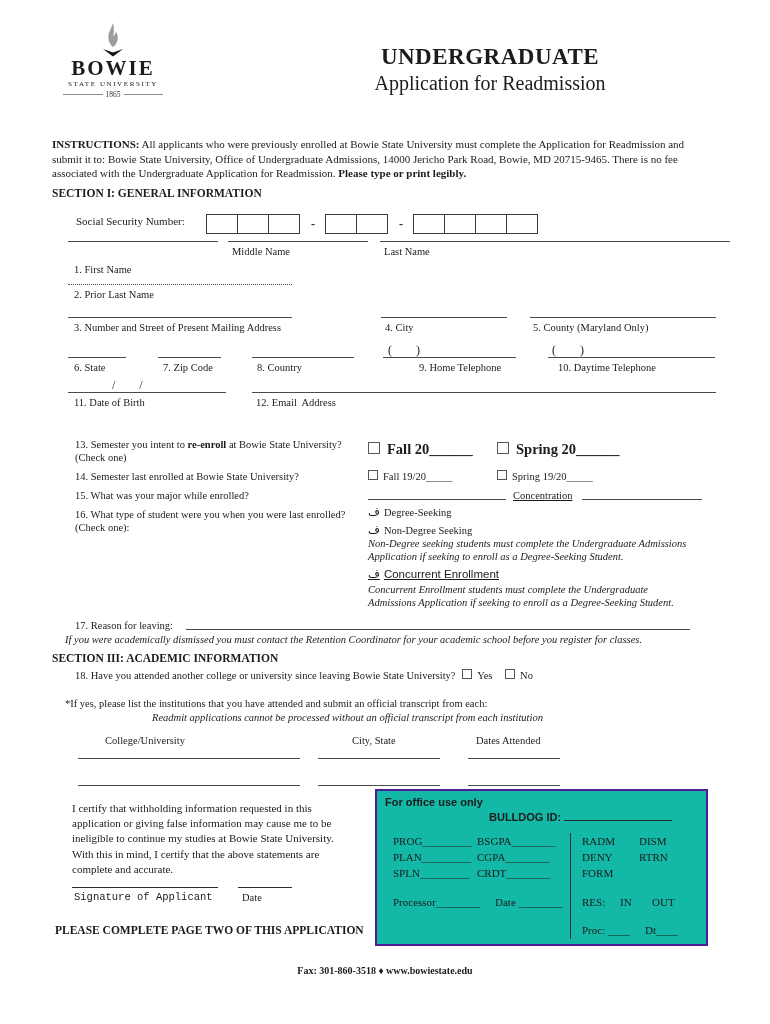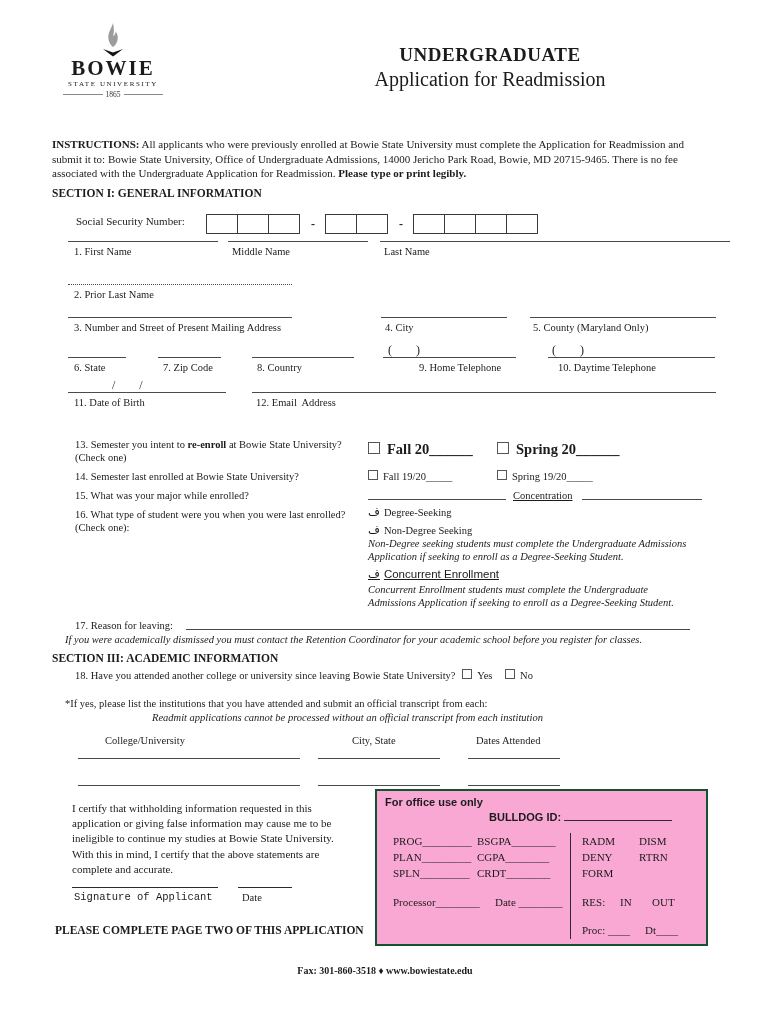--- a/index.html
+++ b/index.html
@@ -12,21 +12,21 @@
   .i{font-style:italic;}
   .pre{white-space:pre;}
   .sans{font-family:"Liberation Sans","DejaVu Sans",sans-serif;}
   .cb{display:inline-block;width:8px;height:8px;border:1px solid #555;margin-right:5px;background:#fff;}
   .cb-lg{width:10px;height:10px;margin-right:7px;}
   .ssnrow{position:absolute;left:207px;top:214px;display:flex;align-items:center;}
   .ssnbox{width:30px;height:18px;border:1px solid #3a3a3a;margin-left:-1px;background:#fff;}
   .ssngroup{display:flex;}
   .ssndash{margin:0 11px;font-size:12px;font-weight:bold;}
   .bullet{font-family:"DejaVu Sans",sans-serif;font-size:11.5px;margin-right:4px;}
-  .obox{position:absolute;left:375px;top:789px;width:329px;height:153px;border:2px solid #14532d;background:#f9a8d4;}
+  .obox{position:absolute;left:375px;top:789px;width:329px;height:153px;border:2px solid #4c1d95;background:#14b8a6;}
   .obox .lbl{font-size:11px;}
   .u-inline{display:inline-block;width:108px;height:10px;border-bottom:1px solid #2b2b2b;}
   .logo-rule{flex:1;border-top:1px solid #8a8a8a;height:0;margin:0 3px;}
 </style>
 </head>
 <body>
 
 <div class="page">
 
   <div class="abs" style="left:60px;top:22px;width:106px;">
@@ -37,21 +37,21 @@
     <div style="text-align:center;font-size:21px;font-weight:bold;letter-spacing:2px;margin-top:-2px;">BOWIE</div>
     <div style="text-align:center;font-size:7px;letter-spacing:1.6px;margin-top:-1px;">STATE UNIVERSITY</div>
     <div style="display:flex;align-items:center;margin-top:2px;">
       <span class="logo-rule"></span>
       <span style="font-size:7.5px;color:#333;">1865</span>
       <span class="logo-rule"></span>
     </div>
   </div>
 
   <div class="abs" style="left:255px;top:44px;width:470px;text-align:center;">
-    <div class="b" style="font-size:19px;letter-spacing:0.5px;">UNDERGRADUATE</div>
+    <div class="b" style="font-size:23px;letter-spacing:0.5px;">UNDERGRADUATE</div>
     <div style="font-size:20px;margin-top:2px;">Application for Readmission</div>
   </div>
 
   <div class="abs" style="left:52px;top:137px;width:648px;font-size:11px;line-height:1.34;">
     <span class="b">INSTRUCTIONS:</span><span> All applicants who were previously enrolled at Bowie State University must complete the Application for Readmission and submit it to: Bowie State University, Office of Undergraduate Admissions, 14000 Jericho Park Road, Bowie, MD 20715-9465.  There is no fee associated with the Undergraduate Application for Readmission. </span><span class="b">Please type or print legibly.</span>
   </div>
 
   <div class="lbl b" style="left:52px;top:186px;font-size:11.5px;">SECTION I: GENERAL INFORMATION</div>
 
   <div class="lbl" style="left:76px;top:215px;font-size:11px;">Social Security Number:</div>
@@ -71,21 +71,21 @@
       <span class="ssnbox"></span>
       <span class="ssnbox"></span>
       <span class="ssnbox"></span>
       <span class="ssnbox"></span>
     </span>
   </div>
 
   <div class="line" style="left:68px;top:241px;width:150px;"></div>
   <div class="line" style="left:228px;top:241px;width:140px;"></div>
   <div class="line" style="left:380px;top:241px;width:350px;"></div>
-  <div class="lbl" style="left:74px;top:245px;font-family:Liberation Serif, serif;">1. First Name</div>
+  <div class="lbl" style="left:74px;top:263px;font-family:Liberation Serif, serif;">1. First Name</div>
   <div class="lbl" style="left:232px;top:245px;">Middle Name</div>
   <div class="lbl" style="left:384px;top:245px;">Last Name</div>
 
   <div class="line" style="left:68px;top:284px;width:224px;border-top-style:dotted;"></div>
   <div class="lbl" style="left:74px;top:288px;">2. Prior Last Name</div>
 
   <div class="line" style="left:68px;top:317px;width:224px;"></div>
   <div class="line" style="left:381px;top:317px;width:126px;"></div>
   <div class="line" style="left:530px;top:317px;width:186px;"></div>
   <div class="lbl" style="left:74px;top:321px;">3. Number and Street of Present Mailing Address</div>

